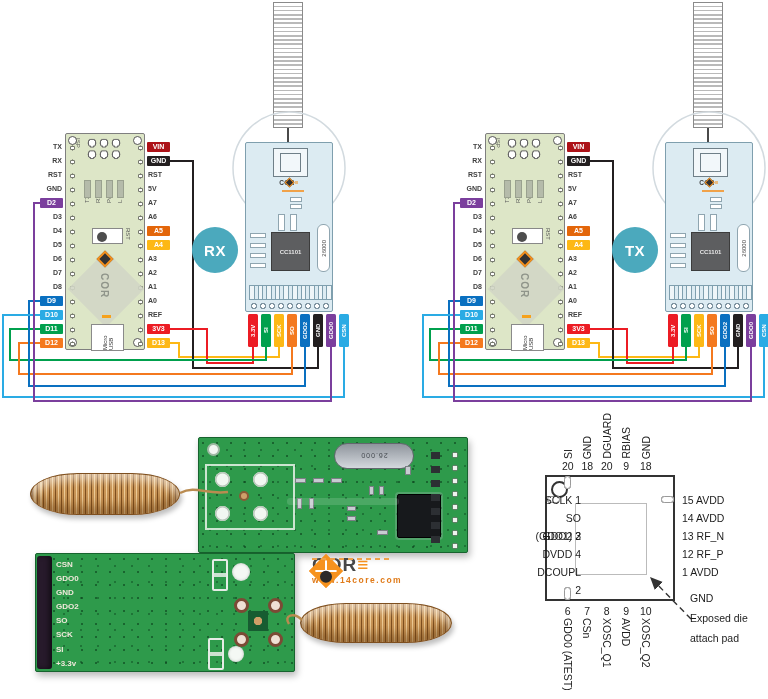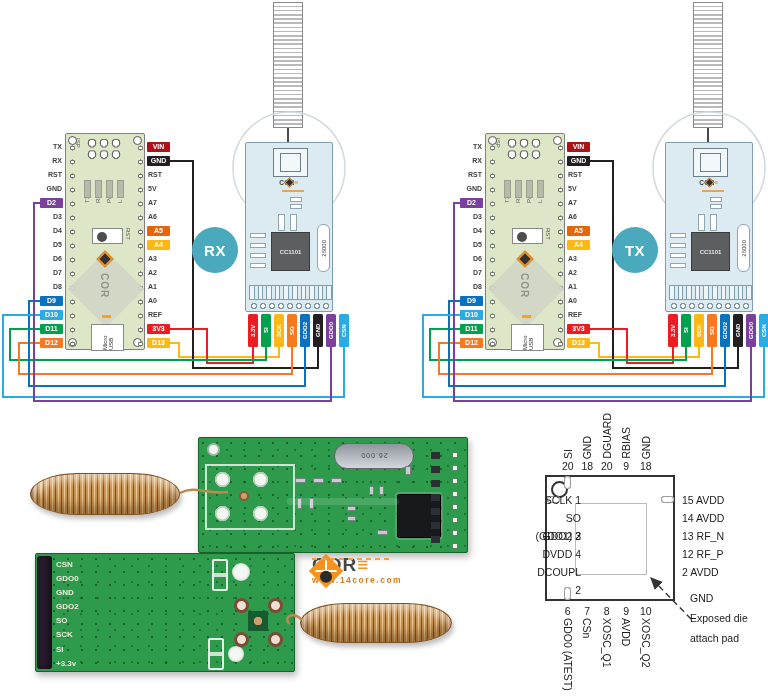--- a/index.html
+++ b/index.html
@@ -345,21 +345,21 @@
         <div class="po-row">SO (GDO1) 2</div>
         <div class="po-row">GDO2 3</div>
         <div class="po-row">DVDD 4</div>
         <div class="po-row">DCOUPL 2</div>
       </div>
     <div class="po-right">
         <div class="po-row">15 AVDD</div>
         <div class="po-row">14 AVDD</div>
         <div class="po-row">13 RF_N</div>
         <div class="po-row">12 RF_P</div>
-        <div class="po-row">2 AVDD</div>
+        <div class="po-row">1 AVDD</div>
       </div>
 
     <svg class="po-arrow" width="278" height="294">
       <defs>
         <marker id="ah" markerWidth="10" markerHeight="9" refX="8" refY="4" orient="auto">
           <path d="M0,0 L9,4 L0,8 z" fill="#333"></path>
         </marker>
       </defs>
       <line x1="201" y1="214" x2="161" y2="173" stroke="#333" stroke-width="1.4" stroke-dasharray="6 4" marker-end="url(#ah)"></line>
     </svg>

